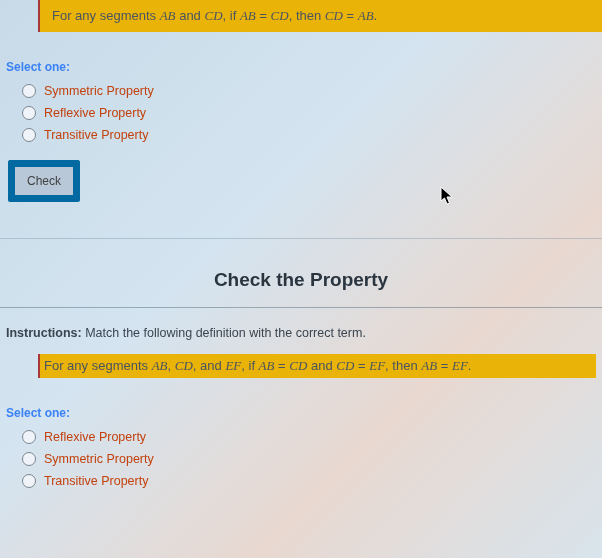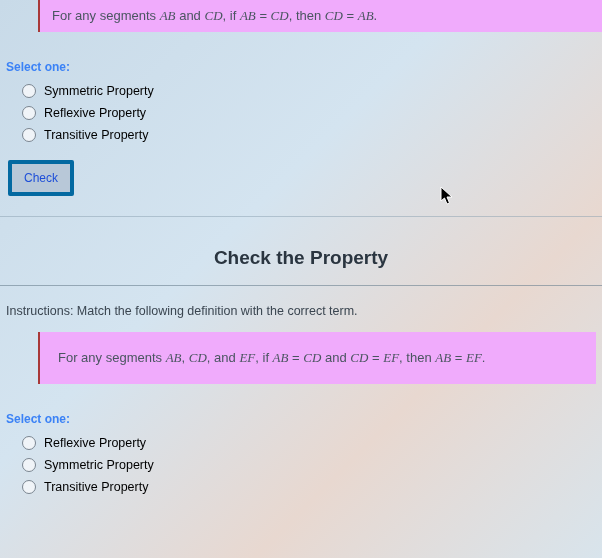--- a/index.html
+++ b/index.html
@@ -6,62 +6,62 @@
     body {
       width: 602px;
       height: 558px;
       font-family: Arial, sans-serif;
       background: linear-gradient(135deg, #c8dae8 0%, #d4e4f0 40%, #e8d8d0 70%, #d8e4ec 100%);
       color: #3a4550;
       overflow: hidden;
       position: relative;
     }
     .question-box {
-      background: #f0abfc;
+      background: #eab308;
       border-left: 2px solid #a83838;
       padding: 8px 12px;
       margin: 0 0 0 38px;
       font-size: 13px;
       color: #4a5560;
     }
     .question-box.second {
       margin: 0 6px 0 38px;
-      padding: 18px;
+      padding: 4px;
     }
     .math { font-style: italic; font-family: 'Times New Roman', serif; }
     .prompt {
       font-size: 12px;
       color: #3b82f6;
       margin: 28px 0 6px 6px;
       font-weight: 600;
     }
     .options { margin: 4px 0 0 22px; }
     .option {
       display: flex;
       align-items: center;
       padding: 4px 0;
       font-size: 12.5px;
-      color: #000000;
+      color: #c2410c;
     }
     .radio-outer {
       width: 14px; height: 14px;
       border: 1.5px solid #7a8590;
       border-radius: 50%;
       margin-right: 8px;
       display: inline-block;
       flex-shrink: 0;
       background: #f0f4f8;
     }
     .check-btn {
       background: #b8c8d8;
-      border: 4px solid #0369a1;
-      color: #1d4ed8;
+      border: 7px solid #0369a1;
+      color: #404040;
       font-size: 12px;
       padding: 7px 12px;
-      margin: 14px 0 0 8px;
+      margin: 14px 0 16px 8px;
       cursor: pointer;
       border-radius: 2px;
     }
     .divider {
       height: 1px;
       background: #8aa0b0;
       margin: 20px 0 0 0;
       opacity: 0.5;
     }
     .title-row {
@@ -77,21 +77,21 @@
       height: 1px;
       background: #6a8090;
       margin: 8px 0 0 0;
       opacity: 0.6;
     }
     .instructions {
       font-size: 12.5px;
       color: #3a4550;
       margin: 18px 0 14px 6px;
     }
-    .instructions b { font-weight: 400; }
+    .instructions b { font-weight: 700; }
     .cursor {
       position: absolute;
       top: 186px;
       left: 440px;
       pointer-events: none;
     }
   </style>
 </head>
 <body>
 

